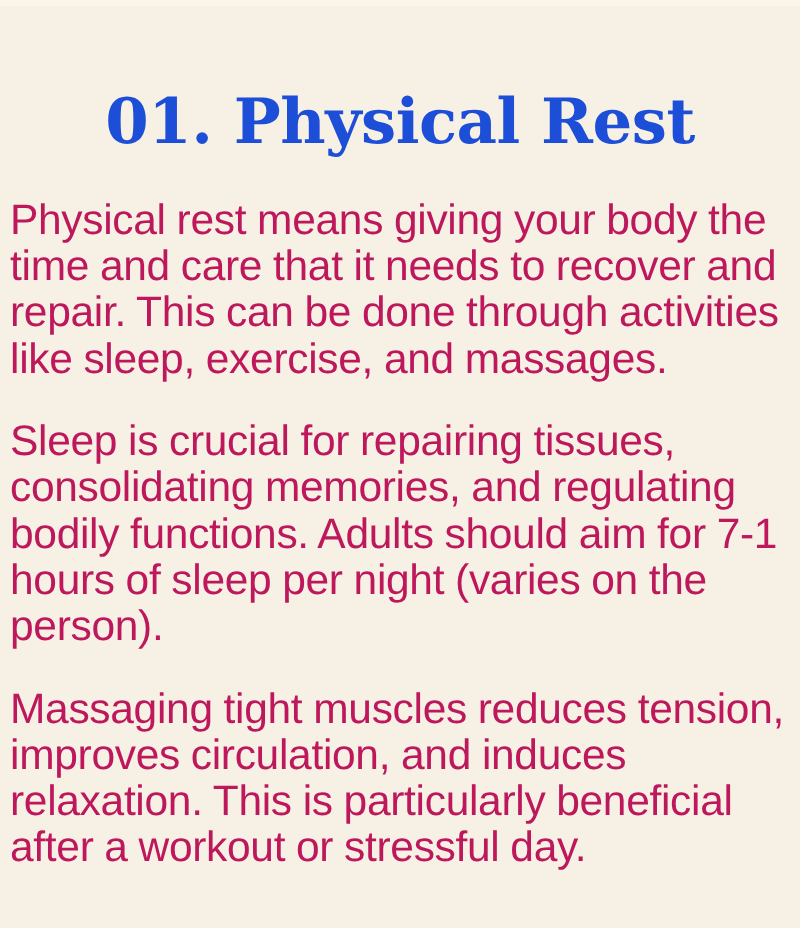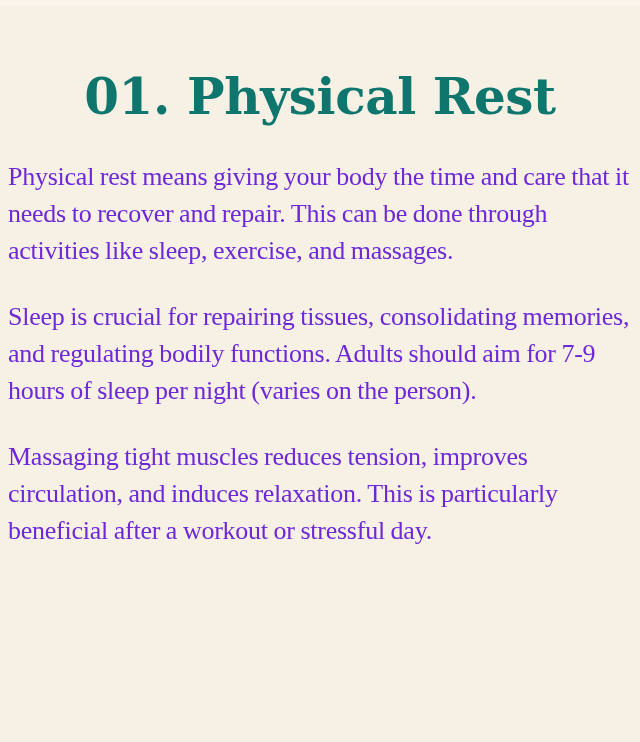--- a/index.html
+++ b/index.html
@@ -38,53 +38,53 @@
     position: absolute;
     top: 38px;
     left: 0;
     width: 640px;
     text-align: center;
     font-family: "DejaVu Serif", "Liberation Serif", serif;
     font-weight: 700;
     font-size: 50px;
     line-height: 1;
     letter-spacing: -0.4px;
-    color: #0f766e;
+    color: #1d4ed8;
   }
 
   .body-copy {
     position: absolute;
     top: 158px;
     left: 8px;
     width: 626px;
   }
 
   .body-copy p {
     margin: 0 0 29px 0;
-    font-family: Liberation Serif, serif;
+    font-family: Liberation Sans, sans-serif;
     font-weight: 400;
-    font-size: 26px;
+    font-size: 34px;
     line-height: 37px;
     letter-spacing: -0.25px;
-    color: #6d28d9;
+    color: #be185d;
     word-spacing: -0.5px;
   }
 
   .body-copy p:last-child {
     margin-bottom: 0;
   }
 </style>
 </head>
 <body>
 
 <div class="page">
 
   <div class="top-band"></div>
 
   <h1 class="page-title">01. Physical Rest</h1>
 
   <div class="body-copy">
     <p>Physical rest means giving your body the time and care that it needs to recover and repair. This can be done through activities like sleep, exercise, and massages.</p>
-    <p>Sleep is crucial for repairing tissues, consolidating memories, and regulating bodily functions. Adults should aim for 7-9 hours of sleep per night (varies on the person).</p>
+    <p>Sleep is crucial for repairing tissues, consolidating memories, and regulating bodily functions. Adults should aim for 7-1 hours of sleep per night (varies on the person).</p>
     <p>Massaging tight muscles reduces tension, improves circulation, and induces relaxation. This is particularly beneficial after a workout or stressful day.</p>
   </div>
 
 </div>
 
 </body></html>

